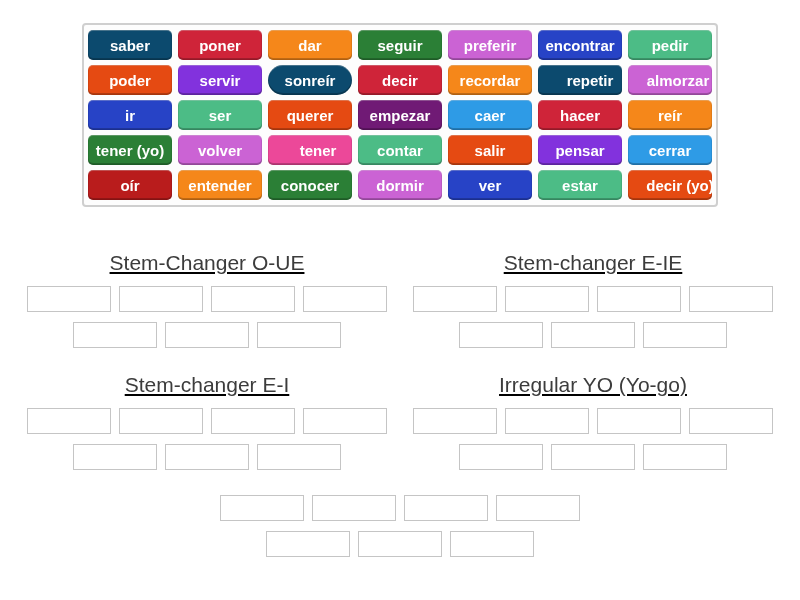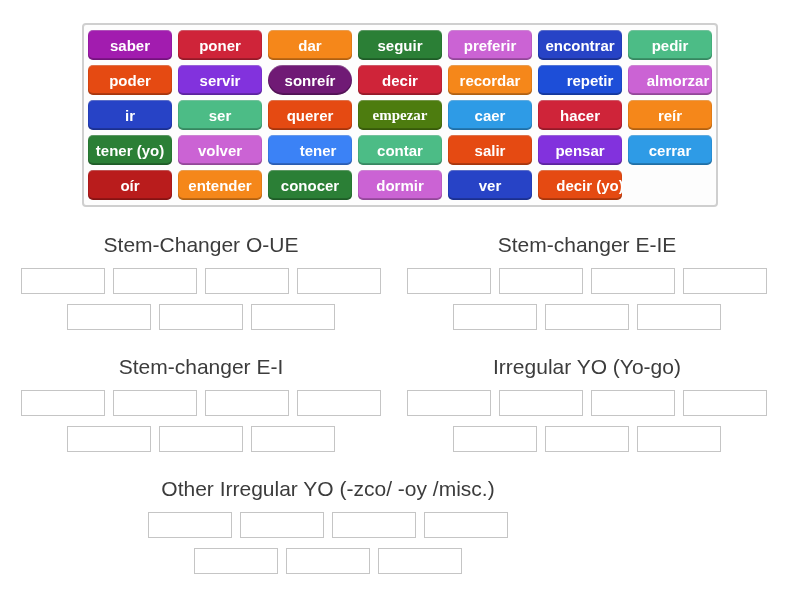--- a/index.html
+++ b/index.html
@@ -41,25 +41,26 @@
     font-size: 15px;
     white-space: nowrap;
     box-shadow: inset 0 1px 0 rgba(255,255,255,0.25),
                 inset 0 -2px 0 rgba(0,0,0,0.22),
                 inset 0 0 0 1px rgba(0,0,0,0.08);
     cursor: grab;
     user-select: none;
   }
   .groups {
     width: 784px;
-    margin: 26px auto 0;
+    margin: 44px auto 0;
     display: flex;
     flex-wrap: wrap;
-    justify-content: flex-start;
+    justify-content: center;
     row-gap: 25px;
+    text-decoration: underline;
   }
   .group {
     width: 386px;
   }
   .group--wide {
     width: 640px;
   }
   .group-title {
     font-size: 21px;
     line-height: 1.15;
@@ -83,53 +84,54 @@
     border: 1px solid #c5c5c5;
     background: #ffffff;
   }
 </style>
 </head>
 <body>
 
 <div class="page">
   <div class="board">
     <div class="tile-grid">
-        <div class="tile" style="background: #a21caf;">saber</div>
+        <div class="tile" style="background: #0c4a6e;">saber</div>
         <div class="tile" style="background: rgb(207, 36, 57);">poner</div>
         <div class="tile" style="background: rgb(245, 135, 26);">dar</div>
         <div class="tile" style="background: rgb(43, 127, 54);">seguir</div>
         <div class="tile" style="background: rgb(203, 99, 212);">preferir</div>
         <div class="tile" style="background: rgb(39, 67, 198);">encontrar</div>
         <div class="tile" style="background: rgb(76, 188, 134);">pedir</div>
         <div class="tile" style="background: rgb(229, 74, 18);">poder</div>
         <div class="tile" style="background: rgb(130, 50, 221);">servir</div>
-        <div class="tile" style="background: #701a75; border-radius: 15px;">sonreír</div>
+        <div class="tile" style="background: #0c4a6e; border-radius: 15px;">sonreír</div>
         <div class="tile" style="background: rgb(207, 36, 57);">decir</div>
         <div class="tile" style="background: rgb(245, 135, 26);">recordar</div>
-        <div class="tile" style="background: #1d4ed8; padding-left: 20px;">repetir</div>
+        <div class="tile" style="background: #0c4a6e; padding-left: 20px;">repetir</div>
         <div class="tile" style="background: rgb(203, 99, 212); padding-left: 16px;">almorzar</div>
         <div class="tile" style="background: rgb(39, 67, 198);">ir</div>
         <div class="tile" style="background: rgb(76, 188, 134);">ser</div>
         <div class="tile" style="background: rgb(229, 74, 18);">querer</div>
-        <div class="tile" style="background: #4d7c0f; font-family: Liberation Serif, serif;">empezar</div>
+        <div class="tile" style="background: #701a75;">empezar</div>
         <div class="tile" style="background: rgb(46, 155, 230);">caer</div>
         <div class="tile" style="background: rgb(207, 36, 57);">hacer</div>
         <div class="tile" style="background: rgb(245, 135, 26);">reír</div>
         <div class="tile" style="background: rgb(43, 127, 54);">tener (yo)</div>
         <div class="tile" style="background: rgb(203, 99, 212); text-align: right;">volver</div>
-        <div class="tile" style="background: #3b82f6; padding-left: 16px;">tener</div>
+        <div class="tile" style="background: #ec4899; padding-left: 16px;">tener</div>
         <div class="tile" style="background: rgb(76, 188, 134);">contar</div>
         <div class="tile" style="background: rgb(229, 74, 18);">salir</div>
         <div class="tile" style="background: rgb(130, 50, 221);">pensar</div>
         <div class="tile" style="background: rgb(46, 155, 230);">cerrar</div>
         <div class="tile" style="background: #b91c1c;">oír</div>
         <div class="tile" style="background: rgb(245, 135, 26);">entender</div>
         <div class="tile" style="background: rgb(43, 127, 54);">conocer</div>
         <div class="tile" style="background: rgb(203, 99, 212);">dormir</div>
         <div class="tile" style="background: rgb(39, 67, 198);">ver</div>
+        <div class="tile" style="background: rgb(76, 188, 134);">estar</div>
         <div class="tile" style="background: rgb(229, 74, 18); padding-left: 20px;">decir (yo)</div>
       </div>
   </div>
   <div class="groups">
       <div class="group">
         <div class="group-title">Stem-Changer O-UE</div>
         <div class="slot-row">
           <div class="slot"></div>
           <div class="slot"></div>
           <div class="slot"></div>
@@ -177,21 +179,20 @@
           <div class="slot"></div>
           <div class="slot"></div>
         </div>
         <div class="slot-row">
           <div class="slot"></div>
           <div class="slot"></div>
           <div class="slot"></div>
         </div>
       </div>
       <div class="group group--wide">
-        <div class="group-title">Other Irregular YO (-zco/ -oy /misc.)</div>
         <div class="slot-row">
           <div class="slot"></div>
           <div class="slot"></div>
           <div class="slot"></div>
           <div class="slot"></div>
         </div>
         <div class="slot-row">
           <div class="slot"></div>
           <div class="slot"></div>
           <div class="slot"></div>

